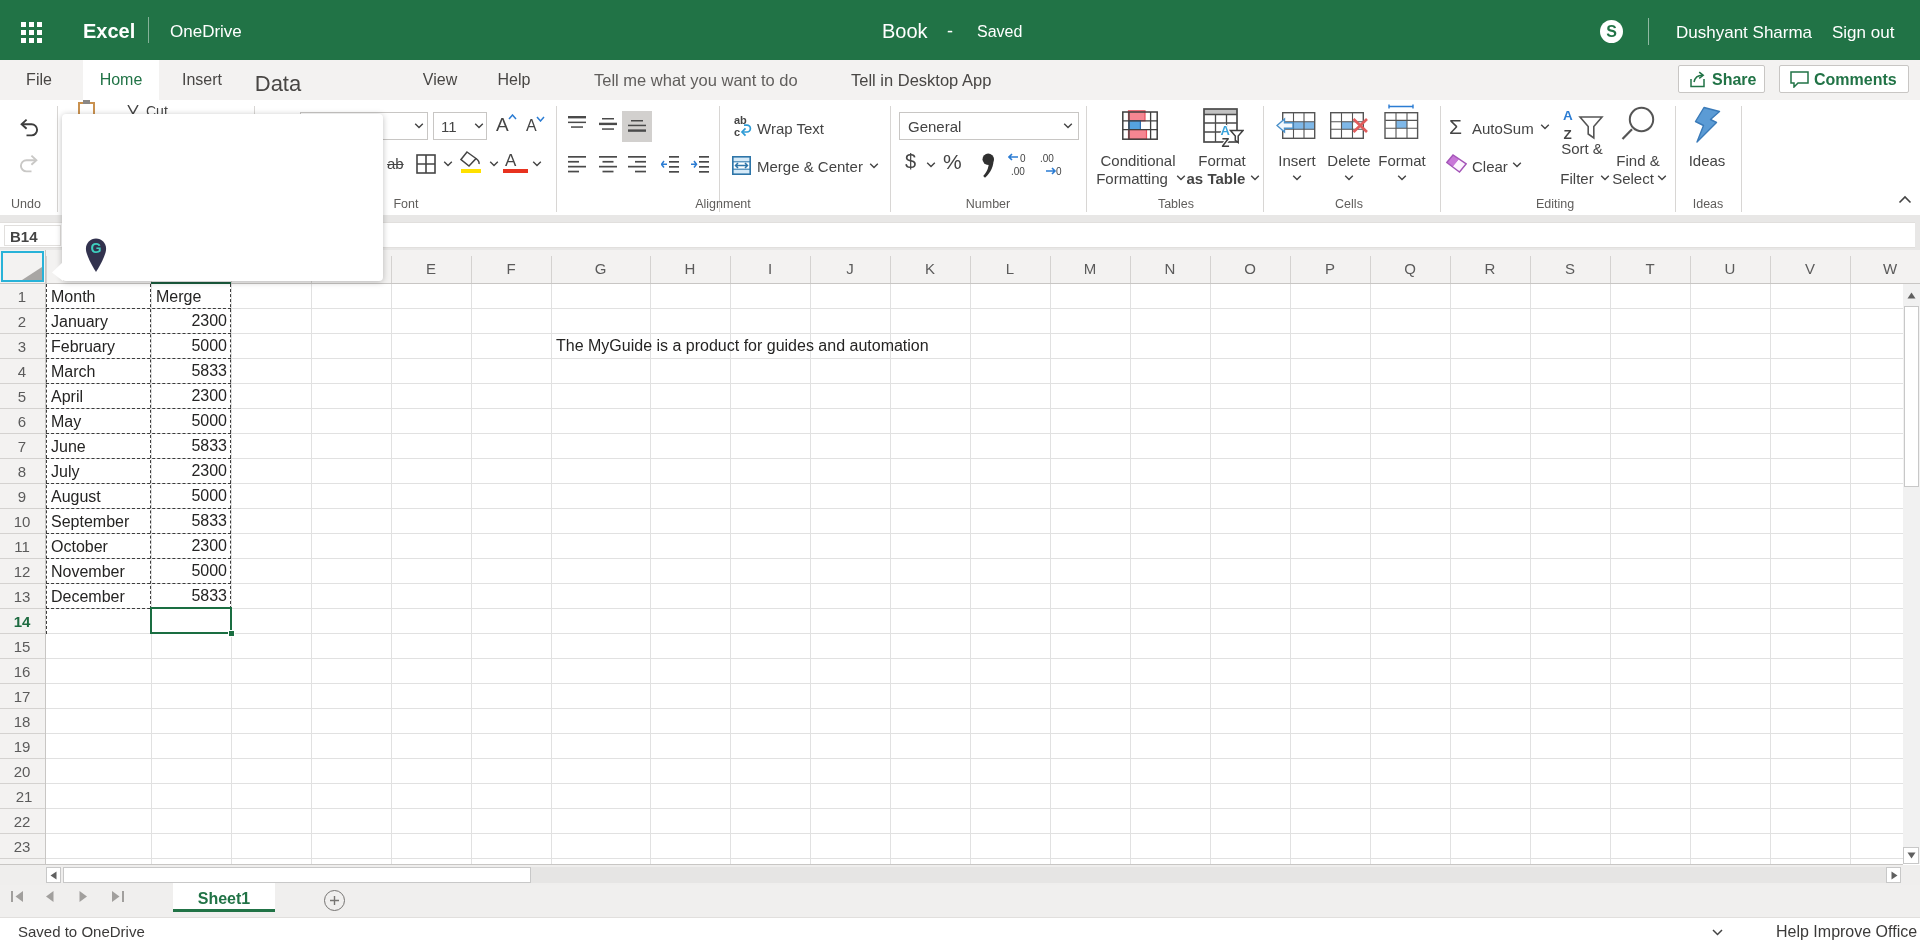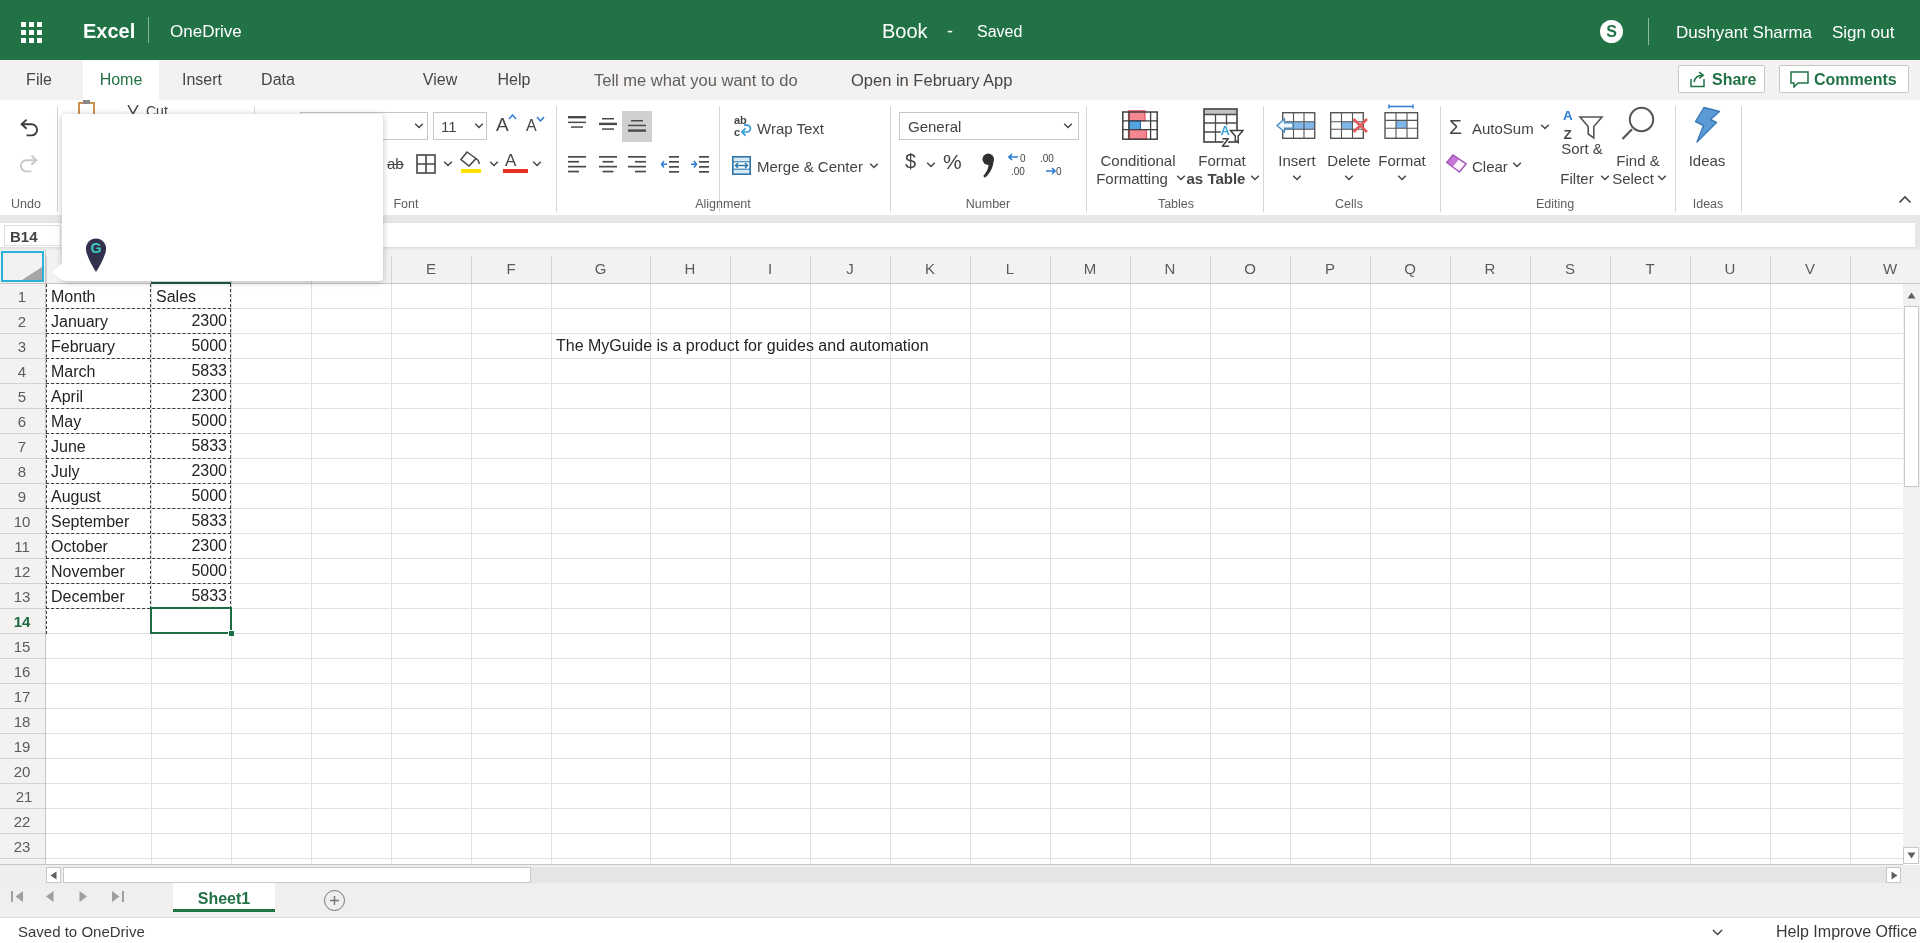--- a/index.html
+++ b/index.html
@@ -24,26 +24,26 @@
 <div class="a" style="left:1600px;top:20px;width:23px;height:23px;background:#fff;border-radius:50%"></div>
 <div class="a" style="left:1411.5px;top:23px;width:400px;text-align:center;font-size:16px;color:#217346;font-weight:700;white-space:nowrap;">S</div>
 <div class="a" style="left:1648px;top:18px;width:1px;height:27px;background:rgba(255,255,255,.5)"></div>
 <div class="a" style="left:1676px;top:23px;font-size:17px;color:#fff;font-weight:400;white-space:nowrap;">Dushyant Sharma</div>
 <div class="a" style="left:1832px;top:23px;font-size:17px;color:#fff;font-weight:400;white-space:nowrap;">Sign out</div>
 <div class="a" style="left:0;top:60px;width:1920px;height:40px;background:#f3f2f1"></div>
 <div class="a" style="left:83px;top:60px;width:76px;height:40px;background:#fff"></div>
 <div class="a" style="left:-161px;top:71px;width:400px;text-align:center;font-size:16px;color:#484644;font-weight:400;white-space:nowrap;">File</div>
 <div class="a" style="left:-79px;top:71px;width:400px;text-align:center;font-size:16px;color:#217346;font-weight:400;white-space:nowrap;">Home</div>
 <div class="a" style="left:2px;top:71px;width:400px;text-align:center;font-size:16px;color:#484644;font-weight:400;white-space:nowrap;">Insert</div>
-<div class="a" style="left:78px;top:71px;width:400px;text-align:center;font-size:16px;color:#484644;font-weight:400;white-space:nowrap;">Data</div>
+<div class="a" style="left:78px;top:71px;width:400px;text-align:center;font-size:22px;color:#484644;font-weight:400;white-space:nowrap;">Data</div>
 <div class="a" style="left:159px;top:71px;width:400px;text-align:center;font-size:16px;color:#484644;font-weight:400;white-space:nowrap;margin-top:37px;">Review</div>
 <div class="a" style="left:240px;top:71px;width:400px;text-align:center;font-size:16px;color:#484644;font-weight:400;white-space:nowrap;">View</div>
 <div class="a" style="left:314px;top:71px;width:400px;text-align:center;font-size:16px;color:#484644;font-weight:400;white-space:nowrap;">Help</div>
 <div class="a" style="left:594px;top:71px;font-size:16.5px;color:#605e5c;font-weight:400;white-space:nowrap;">Tell me what you want to do</div>
-<div class="a" style="left:851px;top:71px;font-size:16.5px;color:#484644;font-weight:400;white-space:nowrap;">Open in February App</div>
+<div class="a" style="left:851px;top:71px;font-size:16.5px;color:#484644;font-weight:400;white-space:nowrap;">Tell in Desktop App</div>
 <div class="a" style="left:1678px;top:65px;width:87px;height:28px;background:#fff;border:1px solid #c8c6c4;border-radius:2px;box-sizing:border-box"></div>
 <svg class="a" style="left:1687px;top:71px" width="20" height="17" viewBox="0 0 20 17">
       <path d="M4 8 V15.5 H17 V8" fill="none" stroke="#217346" stroke-width="1.5"></path>
       <path d="M7 11 C8 6 11.5 4.2 15.5 4.2" fill="none" stroke="#217346" stroke-width="1.5"></path>
       <path d="M12.2 1.2 L16.2 4.3 L12.2 7.4" fill="none" stroke="#217346" stroke-width="1.5"></path>
     </svg>
 <div class="a" style="left:1712px;top:71px;font-size:16px;color:#217346;font-weight:700;white-space:nowrap;">Share</div>
 <div class="a" style="left:1779px;top:65px;width:130px;height:28px;background:#fff;border:1px solid #c8c6c4;border-radius:2px;box-sizing:border-box"></div>
 <svg class="a" style="left:1790px;top:71px" width="19" height="17" viewBox="0 0 19 17">
       <path d="M1 1 H18 V12 H8 L4 16 V12 H1 Z" fill="none" stroke="#217346" stroke-width="1.5"></path>
@@ -450,21 +450,21 @@
 <div class="a" style="left:46px;top:683px;width:1857px;height:1px;background:#e1e1e1"></div>
 <div class="a" style="left:46px;top:708px;width:1857px;height:1px;background:#e1e1e1"></div>
 <div class="a" style="left:46px;top:733px;width:1857px;height:1px;background:#e1e1e1"></div>
 <div class="a" style="left:46px;top:758px;width:1857px;height:1px;background:#e1e1e1"></div>
 <div class="a" style="left:46px;top:783px;width:1857px;height:1px;background:#e1e1e1"></div>
 <div class="a" style="left:46px;top:808px;width:1857px;height:1px;background:#e1e1e1"></div>
 <div class="a" style="left:46px;top:833px;width:1857px;height:1px;background:#e1e1e1"></div>
 <div class="a" style="left:46px;top:858px;width:1857px;height:1px;background:#e1e1e1"></div>
 <div class="a" style="left:0px;top:864px;width:1903px;height:1px;background:#c8c6c4"></div>
 <div class="a" style="left:51px;top:288px;font-size:16px;color:#252423">Month</div>
-<div class="a" style="left:156px;top:288px;font-size:16px;color:#252423">Sales</div>
+<div class="a" style="left:156px;top:288px;font-size:16px;color:#252423">Merge</div>
 <div class="a" style="left:51px;top:313px;font-size:16px;color:#252423;white-space:nowrap">January</div>
 <div class="a" style="left:151px;top:312px;width:76px;text-align:right;font-size:16px;color:#252423">2300</div>
 <div class="a" style="left:51px;top:338px;font-size:16px;color:#252423;white-space:nowrap">February</div>
 <div class="a" style="left:151px;top:337px;width:76px;text-align:right;font-size:16px;color:#252423">5000</div>
 <div class="a" style="left:51px;top:363px;font-size:16px;color:#252423;white-space:nowrap">March</div>
 <div class="a" style="left:151px;top:362px;width:76px;text-align:right;font-size:16px;color:#252423">5833</div>
 <div class="a" style="left:51px;top:388px;font-size:16px;color:#252423;white-space:nowrap">April</div>
 <div class="a" style="left:151px;top:387px;width:76px;text-align:right;font-size:16px;color:#252423">2300</div>
 <div class="a" style="left:51px;top:413px;font-size:16px;color:#252423;white-space:nowrap">May</div>
 <div class="a" style="left:151px;top:412px;width:76px;text-align:right;font-size:16px;color:#252423">5000</div>

